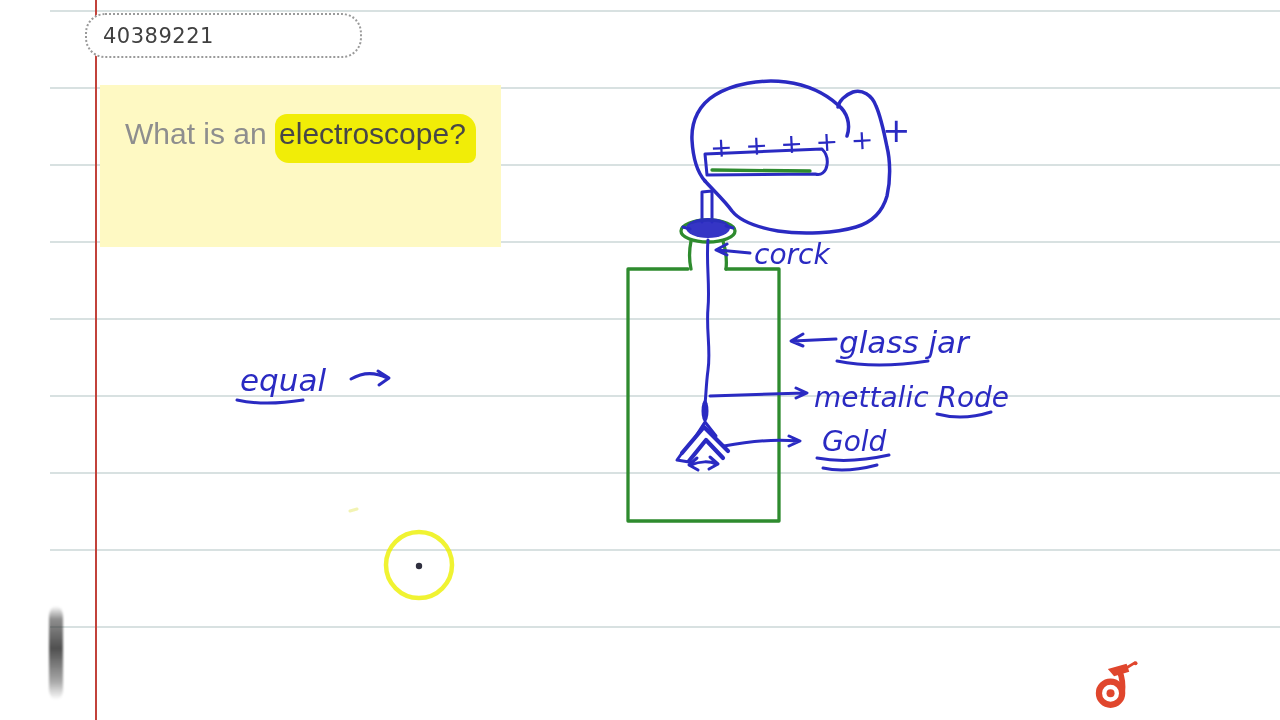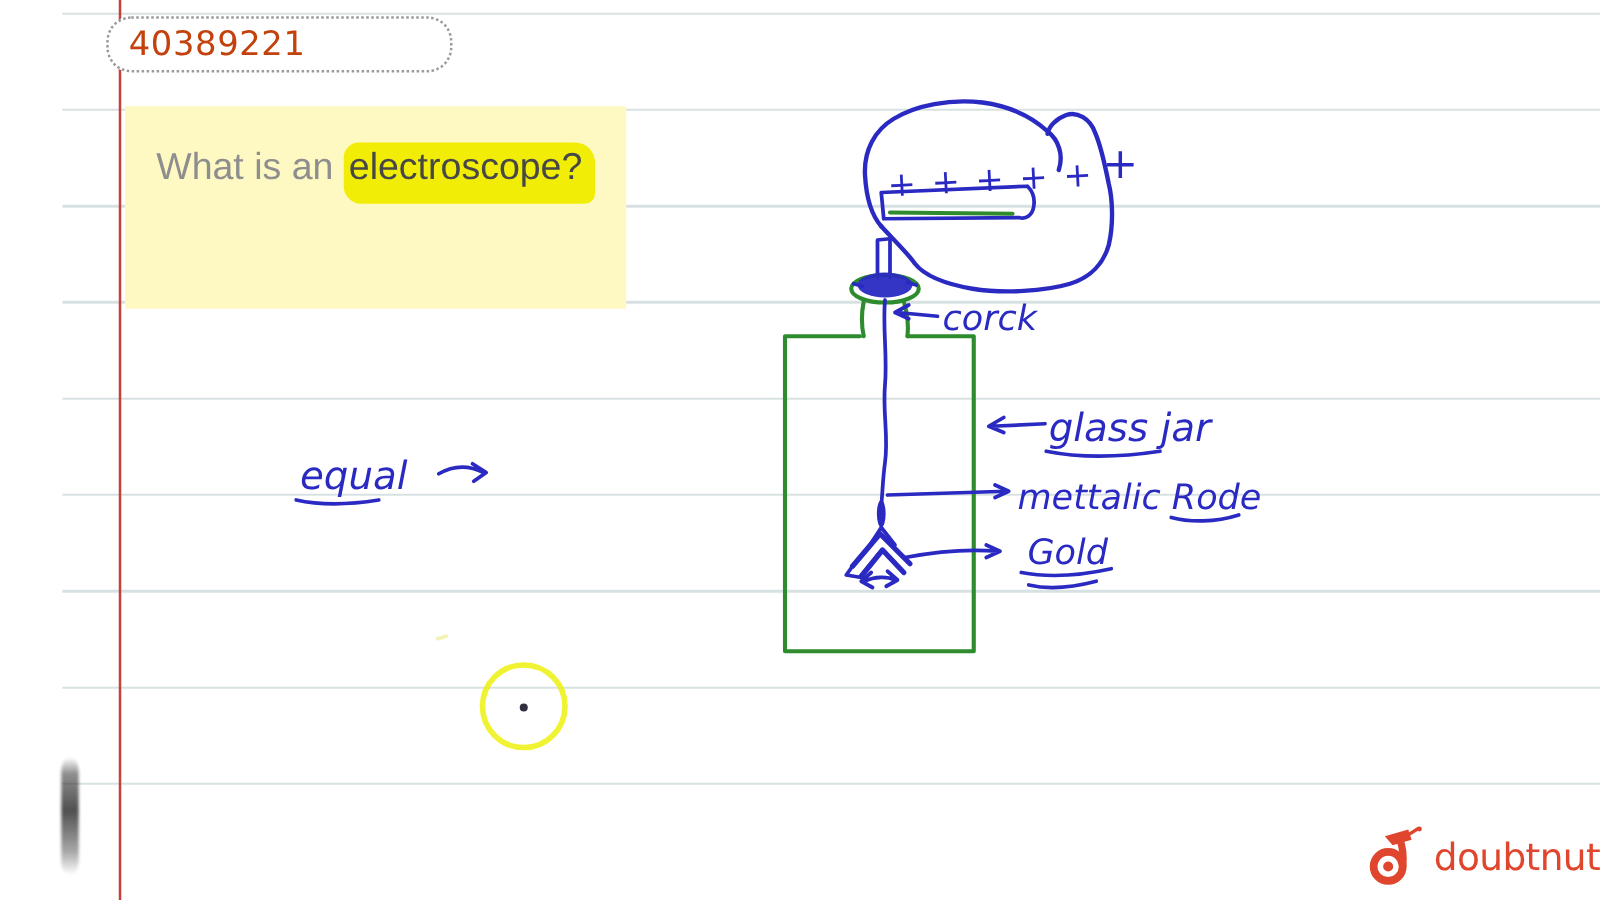--- a/index.html
+++ b/index.html
@@ -25,21 +25,21 @@
       rgba(30,30,30,0.78) 45%, rgba(60,60,60,0.45) 80%,
       rgba(120,120,120,0) 100%);
     filter: blur(1.2px); border-radius: 45% / 12%;
   }
   .id-box {
     position:absolute; left:85px; top:13px; width:277px; height:45px;
     background:#ffffff; border:2px dotted #9a9a9a; border-radius:20px;
     box-sizing:border-box; display:flex; align-items:center;
   }
   .id-box span {
-    padding-left:16px; font-size:27px; color:#c2410c; letter-spacing:0.5px;
+    padding-left:16px; font-size:21px; color:#404040; letter-spacing:0.5px;
     font-family:"DejaVu Sans", sans-serif;
   }
   .question-card {
     position:absolute; left:100px; top:85px; width:401px; height:162px;
     background:#fef9c3;
   }
   .question-text {
     position:absolute; left:25px; top:26px; font-size:30px; line-height:46px;
     color:#8e8e8e; white-space:nowrap;
   }
@@ -151,16 +151,15 @@
 
   <div class="logo">
     <svg width="50" height="56" viewBox="0 0 56 56">
       <circle cx="23" cy="36" r="13" fill="none" stroke="#e0462d" stroke-width="7"></circle>
       <circle cx="23" cy="36" r="4.5" fill="#e0462d"></circle>
       <path d="M 36,36 C 37,27 36,18 33,11" fill="none" stroke="#e0462d" stroke-width="6.5" stroke-linecap="round"></path>
       <polygon points="20,9 41,3 44,12 27,17" fill="#e0462d"></polygon>
       <path d="M 42,7 L 50,2" stroke="#e0462d" stroke-width="3" stroke-linecap="round"></path>
       <circle cx="51" cy="2.5" r="2.2" fill="#e0462d"></circle>
     </svg>
-    <span class="logo-word">doubtnut</span>
   </div>
 
 </div>
 
 </body></html>

